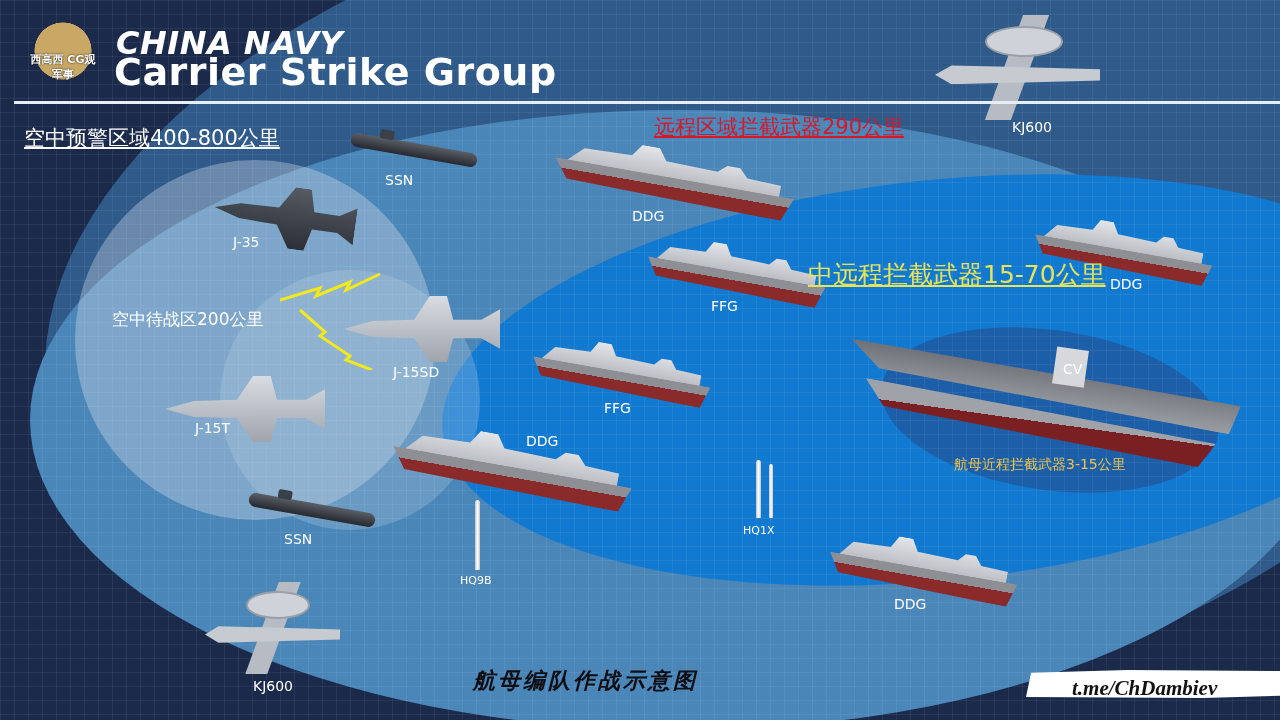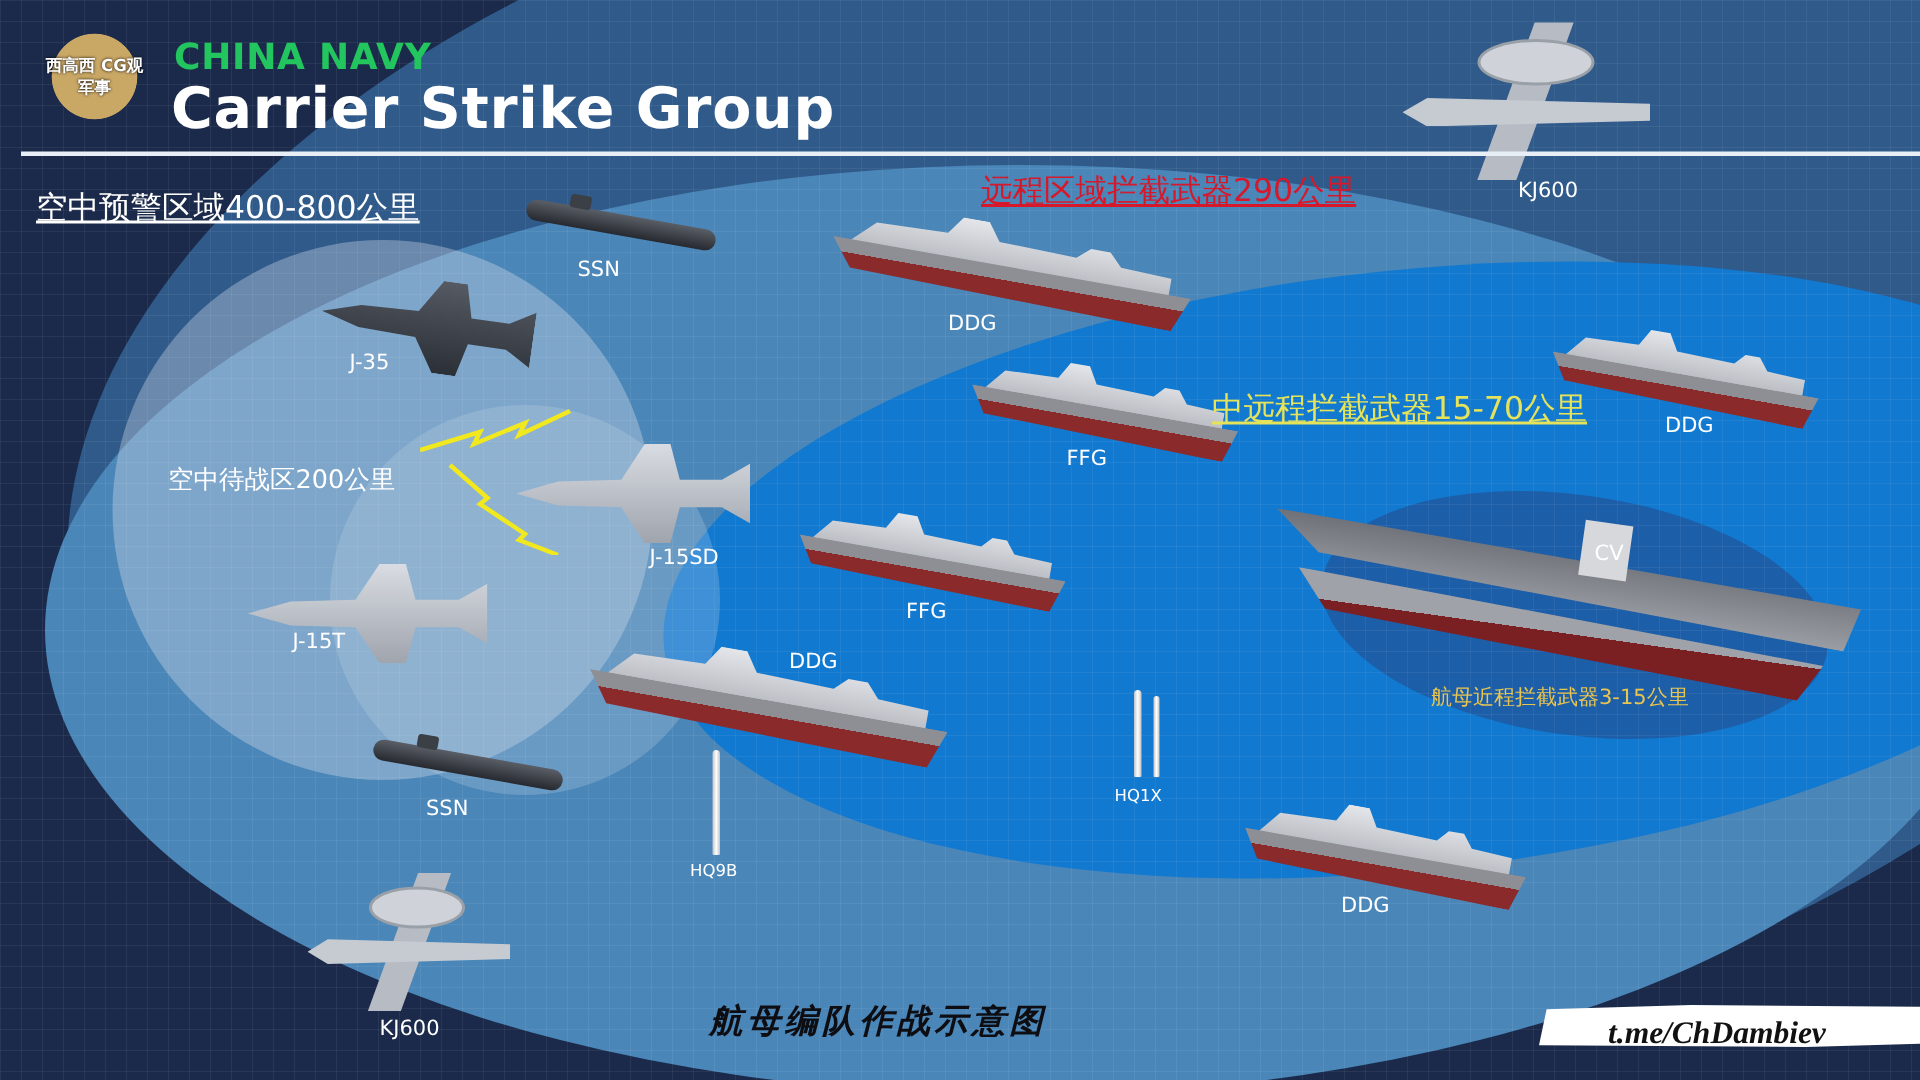--- a/index.html
+++ b/index.html
@@ -5,22 +5,22 @@
   html,body{margin:0;padding:0;}
   body{width:1280px;height:720px;overflow:hidden;position:relative;background:#1b2a4a;font-family:"DejaVu Sans","Liberation Sans",sans-serif;}
   .grid{position:absolute;inset:0;background-image:linear-gradient(rgba(255,255,255,0.06) 1px,transparent 1px),linear-gradient(90deg,rgba(255,255,255,0.06) 1px,transparent 1px);background-size:14px 14px;pointer-events:none;z-index:5;}
   .zone{position:absolute;border-radius:50%;}
   .z-outer{left:40px;top:-120px;width:1480px;height:840px;background:#2f5a8a;transform:rotate(-8deg);}
   .z-long{left:30px;top:110px;width:1300px;height:620px;background:#4a86b8;}
   .z-mid{left:440px;top:180px;width:1000px;height:400px;background:#1279d0;transform:rotate(-6deg);}
   .z-close{left:880px;top:330px;width:340px;height:160px;background:#1d5ea8;transform:rotate(8deg);}
   .z-air1{left:75px;top:160px;width:360px;height:360px;background:rgba(220,225,235,0.35);}
   .z-air2{left:220px;top:270px;width:260px;height:260px;background:rgba(200,215,230,0.25);}
-  .logo{position:absolute;left:22px;top:20px;width:82px;height:62px;border-radius:50%;background:radial-gradient(circle,#c9a765 0 55%,transparent 56%);z-index:10;display:flex;align-items:center;justify-content:center;color:#fff;font-weight:bold;font-size:14px;text-shadow:0 0 2px #000;}
-  .title1{position:absolute;left:116px;top:24px;color:#22c55e;font-weight:bold;font-size:24px;letter-spacing:0.5px;z-index:10;}
+  .logo{position:absolute;left:22px;top:20px;width:82px;height:62px;border-radius:50%;background:radial-gradient(circle,#c9a765 0 55%,transparent 56%);z-index:10;display:flex;align-items:flex-end;justify-content:center;color:#fff;font-weight:bold;font-size:14px;text-shadow:0 0 2px #000;}
+  .title1{position:absolute;left:116px;top:24px;color:#ffffff;font-weight:bold;font-size:32px;letter-spacing:0.5px;z-index:10;font-style:italic;}
   .title2{position:absolute;left:114px;top:50px;color:#fff;font-weight:bold;font-size:38px;z-index:10;letter-spacing:0.5px;}
   .rule{position:absolute;left:14px;top:101px;width:1266px;height:3px;background:#e8eef6;z-index:10;}
   .lbl{position:absolute;z-index:10;color:#fff;white-space:nowrap;}
   .zone-lbl{font-size:21px;text-decoration:underline;}
   .unit-lbl{font-size:14px;}
   .small-lbl{font-size:11px;}
   .red{color:#d7182a;}
   .yellow{color:#e5e35a;}
   .gold{color:#e8c450;font-size:14px;}
   .ship{position:absolute;z-index:9;}
@@ -53,21 +53,21 @@
 
 <div class="logo">
     <span style="font-size:11px;text-align:center;width:70px;">西高西 CG观军事</span>
   </div>
 <div class="title1">CHINA NAVY</div>
 <div class="title2">Carrier Strike Group</div>
 <div class="rule"></div>
 
 <div class="lbl zone-lbl" style="left:24px;top:124px;">空中预警区域400-800公里</div>
 <div class="lbl zone-lbl red" style="left:654px;top:113px;">远程区域拦截武器290公里</div>
-<div class="lbl zone-lbl yellow" style="left:808px;top:258px;font-size:21px;">中远程拦截武器15-70公里</div>
+<div class="lbl zone-lbl yellow" style="left:808px;top:258px;font-size:25px;">中远程拦截武器15-70公里</div>
 <div class="lbl" style="left:112px;top:308px;font-size:17px;">空中待战区200公里</div>
 <div class="lbl gold" style="left:954px;top:456px;">航母近程拦截武器3-15公里</div>
 
 <div class="awacs" style="left:935px;top:15px;width:165px;height:105px;">
     <div class="wing"></div>
     <div class="body"></div>
     <div class="dome"></div>
   </div>
 <div class="lbl unit-lbl" style="left:1012px;top:119px;">KJ600</div>
 
@@ -79,21 +79,21 @@
 <div class="lbl unit-lbl" style="left:253px;top:678px;">KJ600</div>
 
 <div class="sub" style="left:350px;top:143px;width:128px;transform:rotate(10deg);"></div>
 <div class="lbl unit-lbl" style="left:385px;top:172px;">SSN</div>
 <div class="sub" style="left:248px;top:503px;width:128px;transform:rotate(10deg);"></div>
 <div class="lbl unit-lbl" style="left:284px;top:531px;">SSN</div>
 
 <div class="jet dark" style="left:214px;top:186px;width:142px;height:62px;transform:rotate(8deg);"></div>
 <div class="lbl unit-lbl" style="left:233px;top:234px;">J-35</div>
 <div class="jet" style="left:344px;top:296px;width:156px;height:66px;"></div>
-<div class="lbl unit-lbl" style="left:393px;top:364px;margin-left:40px;">J-15SD</div>
+<div class="lbl unit-lbl" style="left:393px;top:364px;">J-15SD</div>
 <div class="jet" style="left:165px;top:376px;width:160px;height:66px;"></div>
 <div class="lbl unit-lbl" style="left:195px;top:420px;">J-15T</div>
 
 <svg class="bolt" style="left:280px;top:270px;" width="110" height="100">
   <polyline points="0,30 40,18 36,26 70,12 66,20 100,4" fill="none" stroke="#f1e81d" stroke-width="3"></polyline>
   <polyline points="20,40 45,62 40,66 70,86 66,90 92,100" fill="none" stroke="#f1e81d" stroke-width="3"></polyline>
 </svg>
 
 <div class="ship" style="left:555px;top:140px;width:242px;height:62px;transform:rotate(10deg);">
     <div class="deck"></div>

